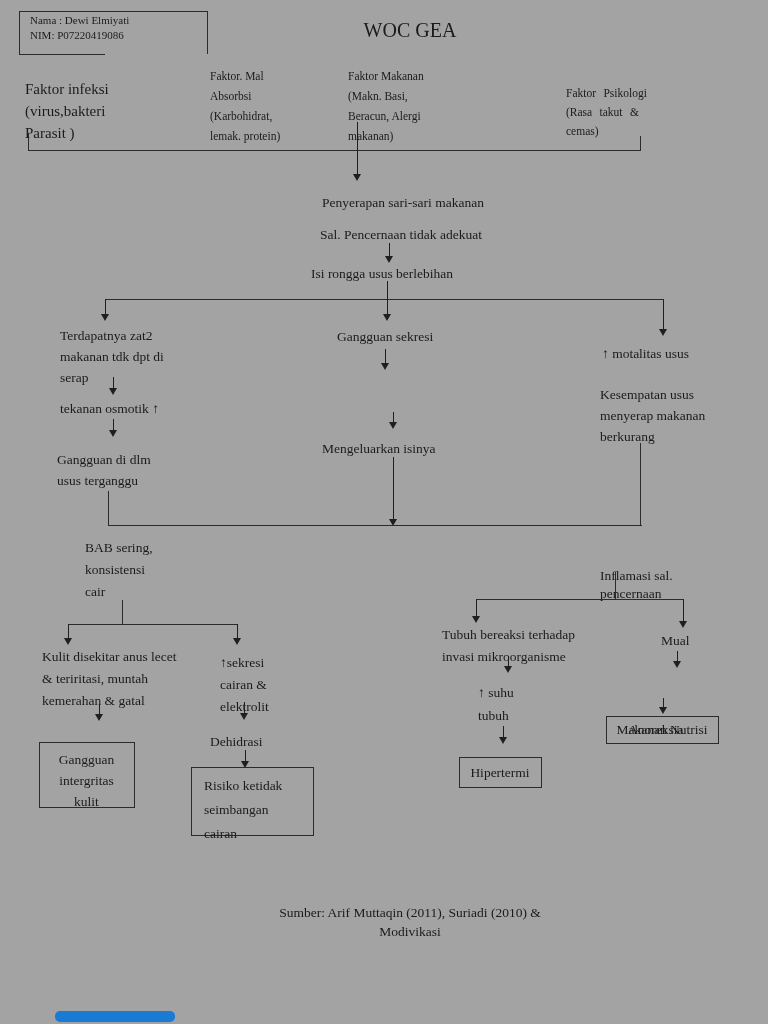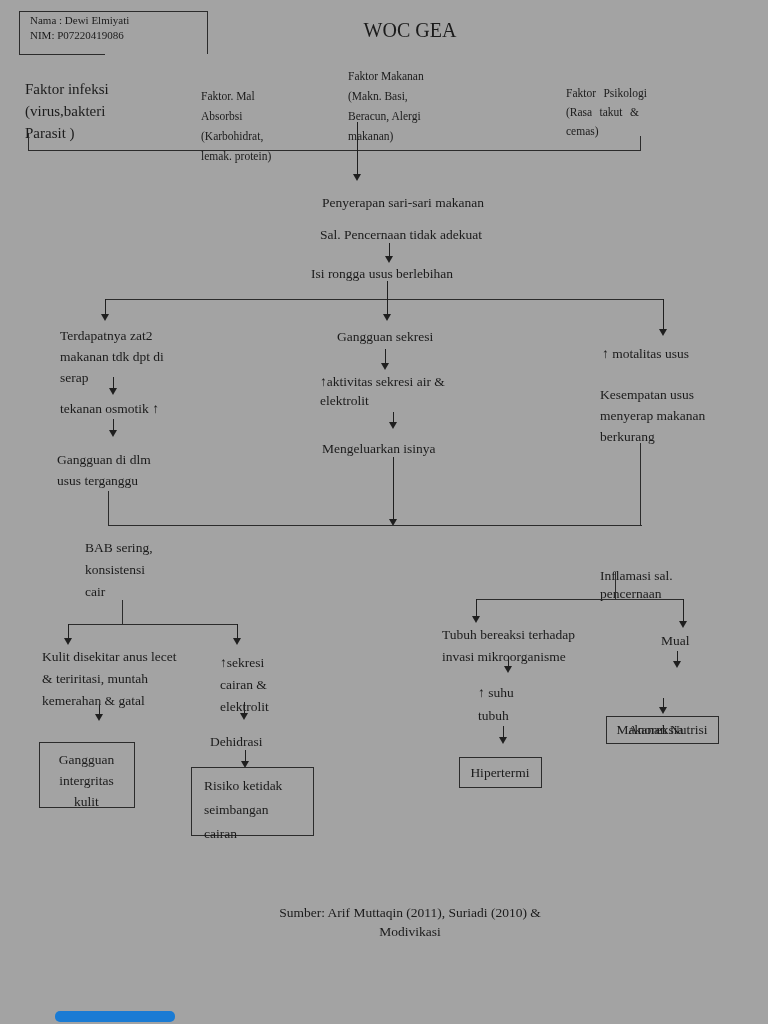--- a/index.html
+++ b/index.html
@@ -26,21 +26,21 @@
   <div class="box" style="left:19px;top:11px;width:189px;height:43px;border-bottom:none;"></div>
   <div class="hline" style="left:19px;top:54px;width:86px;"></div>
   <div class="node" style="left:30px;top:13px;font-size:11px;line-height:15px;">Nama : Dewi Elmiyati</div>
   <div class="node" style="left:30px;top:28px;font-size:11px;line-height:15px;">NIM: P07220419086</div>
 
   <div class="node center" style="left:330px;top:20px;width:160px;font-size:20px;">WOC GEA</div>
 
   <div class="node big" style="left:25px;top:78px;">Faktor infeksi
 (virus,bakteri
 Parasit )</div>
-  <div class="node small" style="left:201px;top:66px;margin-top:20px;">Faktor. Mal
+  <div class="node small" style="left:210px;top:66px;">Faktor. Mal
 Absorbsi
 (Karbohidrat,
 lemak. protein)</div>
   <div class="node small" style="left:348px;top:66px;">Faktor Makanan
 (Makn. Basi,
 Beracun, Alergi
 makanan)</div>
   <div class="node small" style="left:566px;top:84px;word-spacing:4.5px;line-height:19px;">Faktor Psikologi
 (Rasa takut &amp;
 cemas)</div>
@@ -65,22 +65,20 @@
 serap</div>
   <div class="arrow" style="left:113px;top:377px;height:11px;"></div>
   <div class="node" style="left:60px;top:398px;">tekanan osmotik ↑</div>
   <div class="arrow" style="left:113px;top:419px;height:11px;"></div>
   <div class="node" style="left:57px;top:449px;">Gangguan di dlm
 usus terganggu</div>
   <div class="vline" style="left:108px;top:491px;height:35px;"></div>
 
   <div class="node" style="left:337px;top:326px;">Gangguan sekresi</div>
   <div class="arrow" style="left:385px;top:349px;height:14px;"></div>
-  <div class="node" style="left:320px;top:372px;line-height:19px;">↑aktivitas sekresi air &amp;
-elektrolit</div>
   <div class="arrow" style="left:393px;top:412px;height:10px;"></div>
   <div class="node" style="left:322px;top:438px;">Mengeluarkan isinya</div>
   <div class="arrow" style="left:393px;top:457px;height:62px;"></div>
 
   <div class="node" style="left:602px;top:343px;">↑ motalitas usus</div>
   <div class="node" style="left:600px;top:384px;">Kesempatan usus
 menyerap makanan
 berkurang</div>
   <div class="vline" style="left:640px;top:443px;height:83px;"></div>
 

